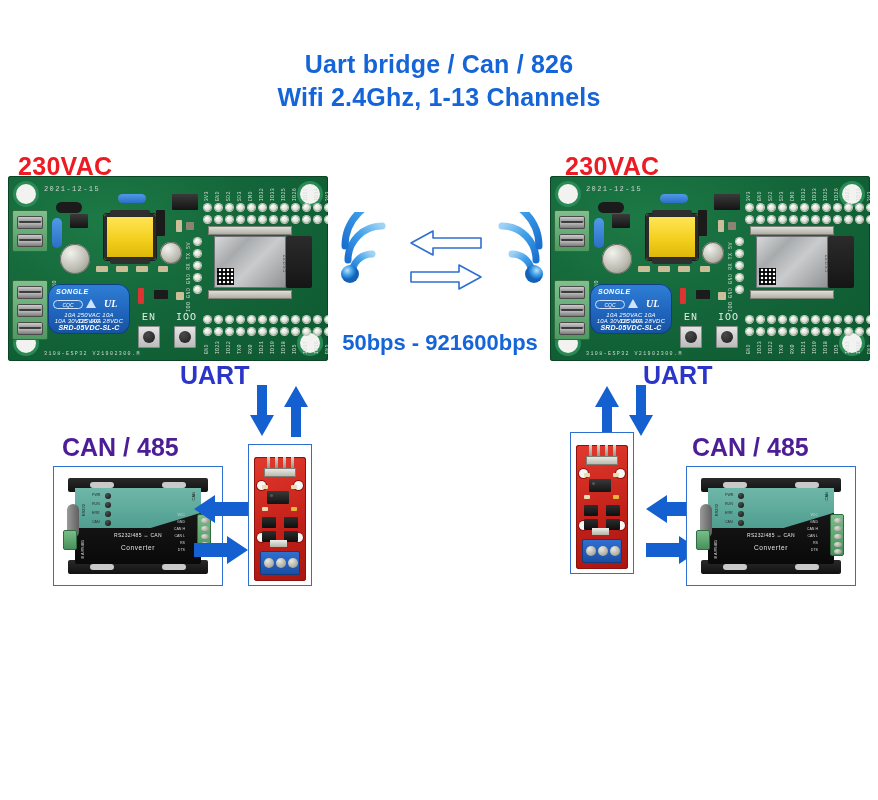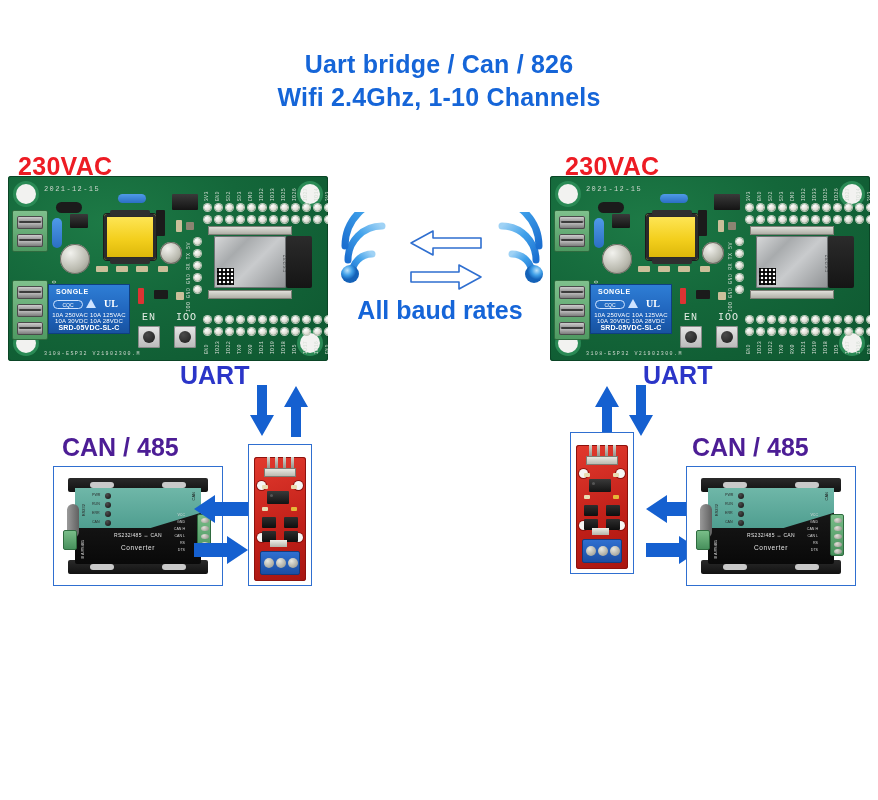--- a/index.html
+++ b/index.html
@@ -118,25 +118,26 @@
     content:""; position:absolute; left:6px; right:6px; top:-4px; height:6px;
     background:#2f2f2f; border-radius:2px;
   }
   .xfmr::after{
     content:""; position:absolute; left:6px; right:6px; bottom:-4px; height:6px;
     background:#2f2f2f; border-radius:2px;
   }
 
   
   .relay {
-    position:absolute; width:82px; height:50px; border-radius:0;
+    position:absolute; width:82px; height:50px; border-radius:12px;
     background:linear-gradient(180deg,#2f7fd6,#1f63bb 60%,#17529f);
     box-shadow: inset 0 0 0 1px #0f3f80;
     color:#ffffff; font-family:"Liberation Sans", sans-serif;
     overflow:hidden;
+    font-style:italic;
   }
   .relay .brand {
     position:absolute; left:8px; top:4px; font-size:7px; font-weight:bold;
     letter-spacing:0.5px;
   }
   .relay .mk {
     position:absolute; left:5px; top:16px; width:30px; height:9px;
     border:1px solid #cfe3ff; border-radius:5px; font-size:5px;
     text-align:center; line-height:8px;
   }
@@ -378,21 +379,21 @@
     background:linear-gradient(180deg,#efefe8,#b4b4aa);
   }
 </style>
 </head>
 <body>
 
 <div class="stage">
 
   <div class="headline">
     <div>Uart bridge / Can / 826</div>
-    <div>Wifi 2.4Ghz, 1-10 Channels</div>
+    <div>Wifi 2.4Ghz, 1-13 Channels</div>
   </div>
 
 
   <div class="wifi left">
     <svg viewBox="0 0 86 76" width="86" height="76">
       <defs>
         <linearGradient id="wg" x1="0" y1="1" x2="1" y2="0">
           <stop offset="0%" stop-color="#1b6fd0"></stop>
           <stop offset="55%" stop-color="#3fa0ea"></stop>
           <stop offset="100%" stop-color="#9fd2f5"></stop>
@@ -427,21 +428,21 @@
     <svg viewBox="0 0 74 30" width="74" height="30">
       <polygon points="2,15 24,3 24,10 72,10 72,20 24,20 24,27" fill="#ffffff" stroke="#2f6fd0" stroke-width="1.6" stroke-linejoin="round"></polygon>
     </svg>
   </div>
   <div class="hollow dn">
     <svg viewBox="0 0 74 30" width="74" height="30">
       <polygon points="72,15 50,3 50,10 2,10 2,20 50,20 50,27" fill="#ffffff" stroke="#2f6fd0" stroke-width="1.6" stroke-linejoin="round"></polygon>
     </svg>
   </div>
 
-  <div class="baud1">All baud rates</div>
+  <div class="baud2">50bps - 921600bps</div>
 
   <div class="vac l">230VAC</div>
   <div class="vac r">230VAC</div>
 
   <div class="board l">
     <div class="b-hole" style="left:8px;top:8px;"></div>
     <div class="b-hole" style="right:8px;top:8px;"></div>
     <div class="b-hole" style="left:8px;bottom:8px;"></div>
     <div class="b-hole" style="right:8px;bottom:8px;"></div>
 

